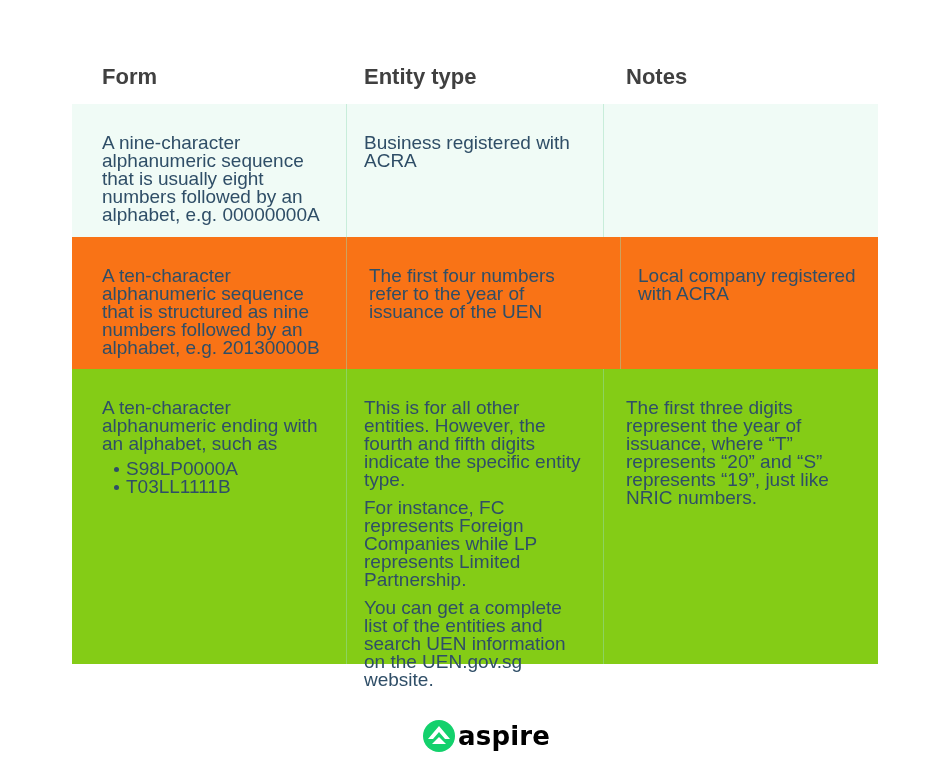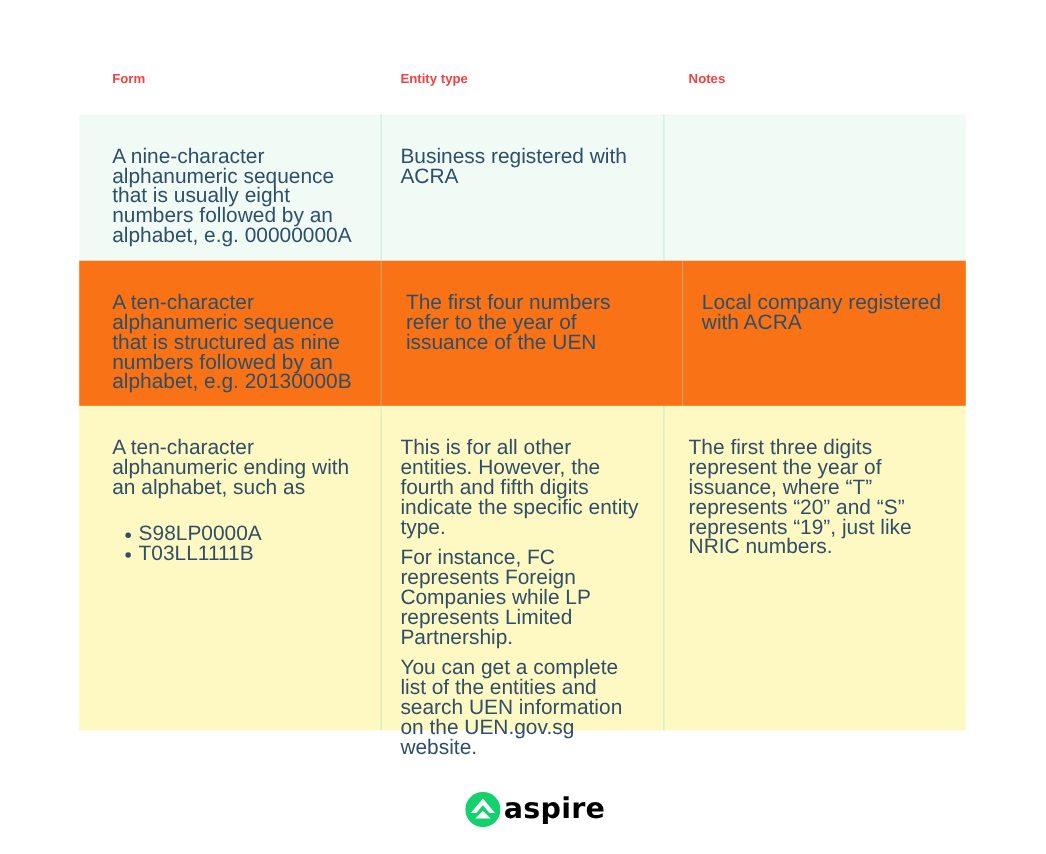--- a/index.html
+++ b/index.html
@@ -1,31 +1,31 @@
 <!DOCTYPE html>
 <html><head>
   <meta charset="utf-8">
   <style>
     * { box-sizing: border-box; margin: 0; padding: 0; }
     html, body { width: 951px; height: 776px; background: #ffffff; overflow: hidden; }
     body { font-family: "Liberation Sans", "DejaVu Sans", sans-serif; color: #2c4a63; position: relative; }
     .table { position: absolute; left: 72px; top: 50px; width: 806px; }
     .header-row { display: flex; height: 54px; }
-    .header-cell { font-weight: bold; color: #ef4444; font-size: 12px; padding-left: 30px; padding-top: 14px; }
+    .header-cell { font-weight: bold; color: #404040; font-size: 22px; padding-left: 30px; padding-top: 14px; }
     .row { display: flex; }
     .cell { padding: 30px 22px 0 30px; font-size: 19px; line-height: 18px; color: #2f4e67; border-right: 1px solid rgba(150, 220, 185, 0.45); }
     .cell:last-child { border-right: none; }
     .col1 { width: 275px; }
     .col2 { width: 257px; padding-left: 17px; }
     .col3 { width: 274px; padding-left: 22px; }
     .row1 { background: #f0fbf6; height: 133px; }
     .row2 { background: #f97316; height: 132px; }
-    .row3 { background: #fef9c3; height: 295px; }
+    .row3 { background: #84cc16; height: 295px; }
     .cell p { margin-bottom: 10px; }
-    .cell ul { list-style: none; margin-top: 24px; }
+    .cell ul { list-style: none; margin-top: 7px; }
     .cell li { position: relative; padding-left: 24px; }
     .cell li::before { content: ""; position: absolute; left: 12px; top: 7px; width: 5px; height: 5px; border-radius: 50%; background: #2f4e67; }
     .logo { position: absolute; left: 423px; top: 720px; display: flex; align-items: center; }
     .logo-mark { width: 32px; height: 32px; }
     .logo-text { font-size: 26px; font-weight: bold; color: #000000; margin-left: 3px; letter-spacing: 0.2px; font-family: "DejaVu Sans", sans-serif; }
   </style>
 </head>
 <body>
 
 <div class="table">

